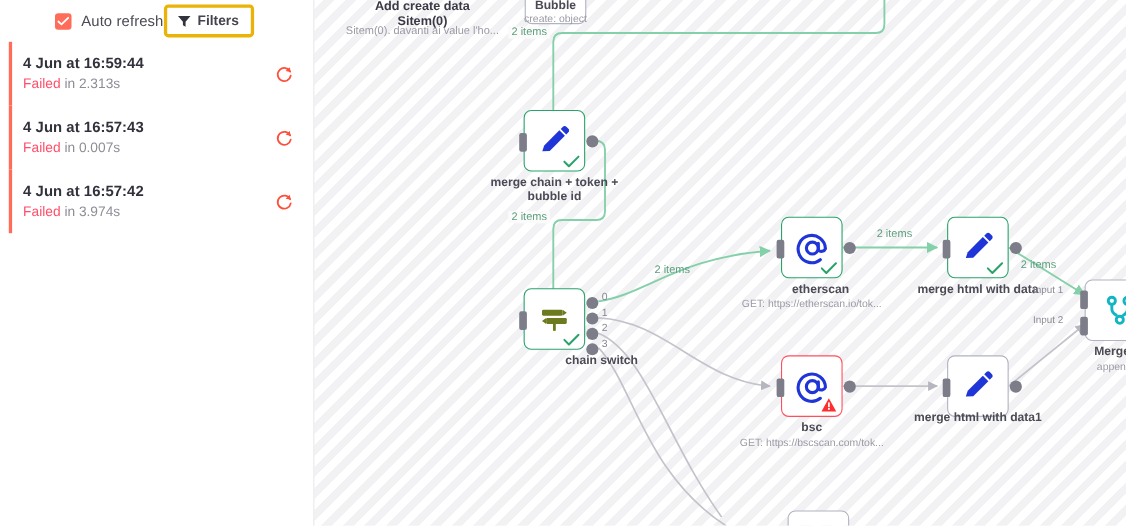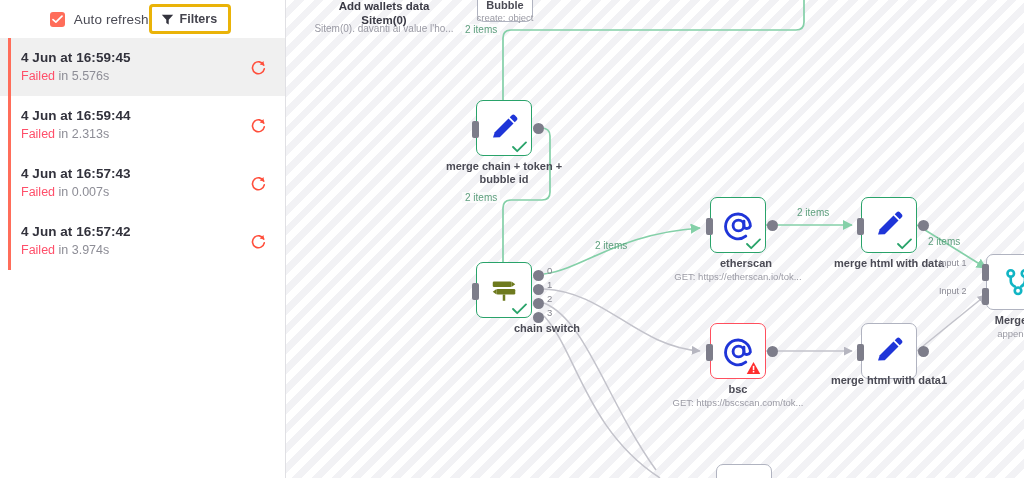--- a/index.html
+++ b/index.html
@@ -199,36 +199,20 @@
       <div class="filters-btn">
         <svg width="13" height="13" viewBox="0 0 16 16">
           <path d="M1 2 H15 L9.5 8.2 V14 L6.5 12.3 V8.2 Z" fill="#33333d"></path>
         </svg>
         <span>Filters</span>
       </div>
     </div>
 
     <div id="exec-list">
 
-      <div class="exec-item selected" style="top:0">
-        <div class="exec-accent"></div>
-        <div class="exec-text">
-          <div class="exec-title">4 Jun at 16:59:45</div>
-          <div class="exec-sub">
-            <span class="status">Failed</span>
-            <span>in 5.576s</span>
-          </div>
-        </div>
-        <div class="retry-btn">
-          <svg width="17" height="17" viewBox="0 0 20 20">
-            <path d="M16.2 7.2 A7 7 0 1 0 16.8 11.6" stroke="#ff4f3c" stroke-width="1.9" fill="none" stroke-linecap="round"></path>
-            <path d="M11.4 6.6 L16.6 7.5 L15.9 2.4 Z" fill="#ff4f3c"></path>
-          </svg>
-        </div>
-      </div>
 
       <div class="exec-item">
         <div class="exec-accent"></div>
         <div class="exec-text">
           <div class="exec-title">4 Jun at 16:59:44</div>
           <div class="exec-sub">
             <span class="status">Failed</span>
             <span>in 2.313s</span>
           </div>
         </div>
@@ -305,21 +289,21 @@
 
       <path d="M480,351 L566,351" stroke="#c3c3cb" stroke-width="1.5" fill="none" marker-end="url(#arrGray)"></path>
 
       <path d="M631,225 L700,268" stroke="#84d0a8" stroke-width="1.7" fill="none" marker-end="url(#arrG)"></path>
 
       <path d="M631,351 L700,295" stroke="#c3c3cb" stroke-width="1.5" fill="none" marker-end="url(#arrGray)"></path>
     </svg>
 
     <div class="sticky-title" style="left:18px; top:-1px; width:160px;">
       <span></span>
-      <div>Add wallets data</div>
+      <div>Add create data</div>
       <div>Sitem(0)</div>
     </div>
     <div class="sticky-sub" style="left:8px; top:23px; width:180px;">Sitem(0). davanti ai value l'ho...</div>
 
     <div class="partial-node" style="left:191px; top:-34px; border-color:#b0b3c0;"></div>
     <div class="node-label" style="left:219px; top:-1px;">Bubble</div>
     <div class="node-sublabel" style="left:219px; top:12px;">create: object</div>
     <div class="conn-label" style="left:176px; top:24px; background:#fbfbfc;">2 items</div>
 
     <div class="node ok" style="left:190px; top:100px;">

